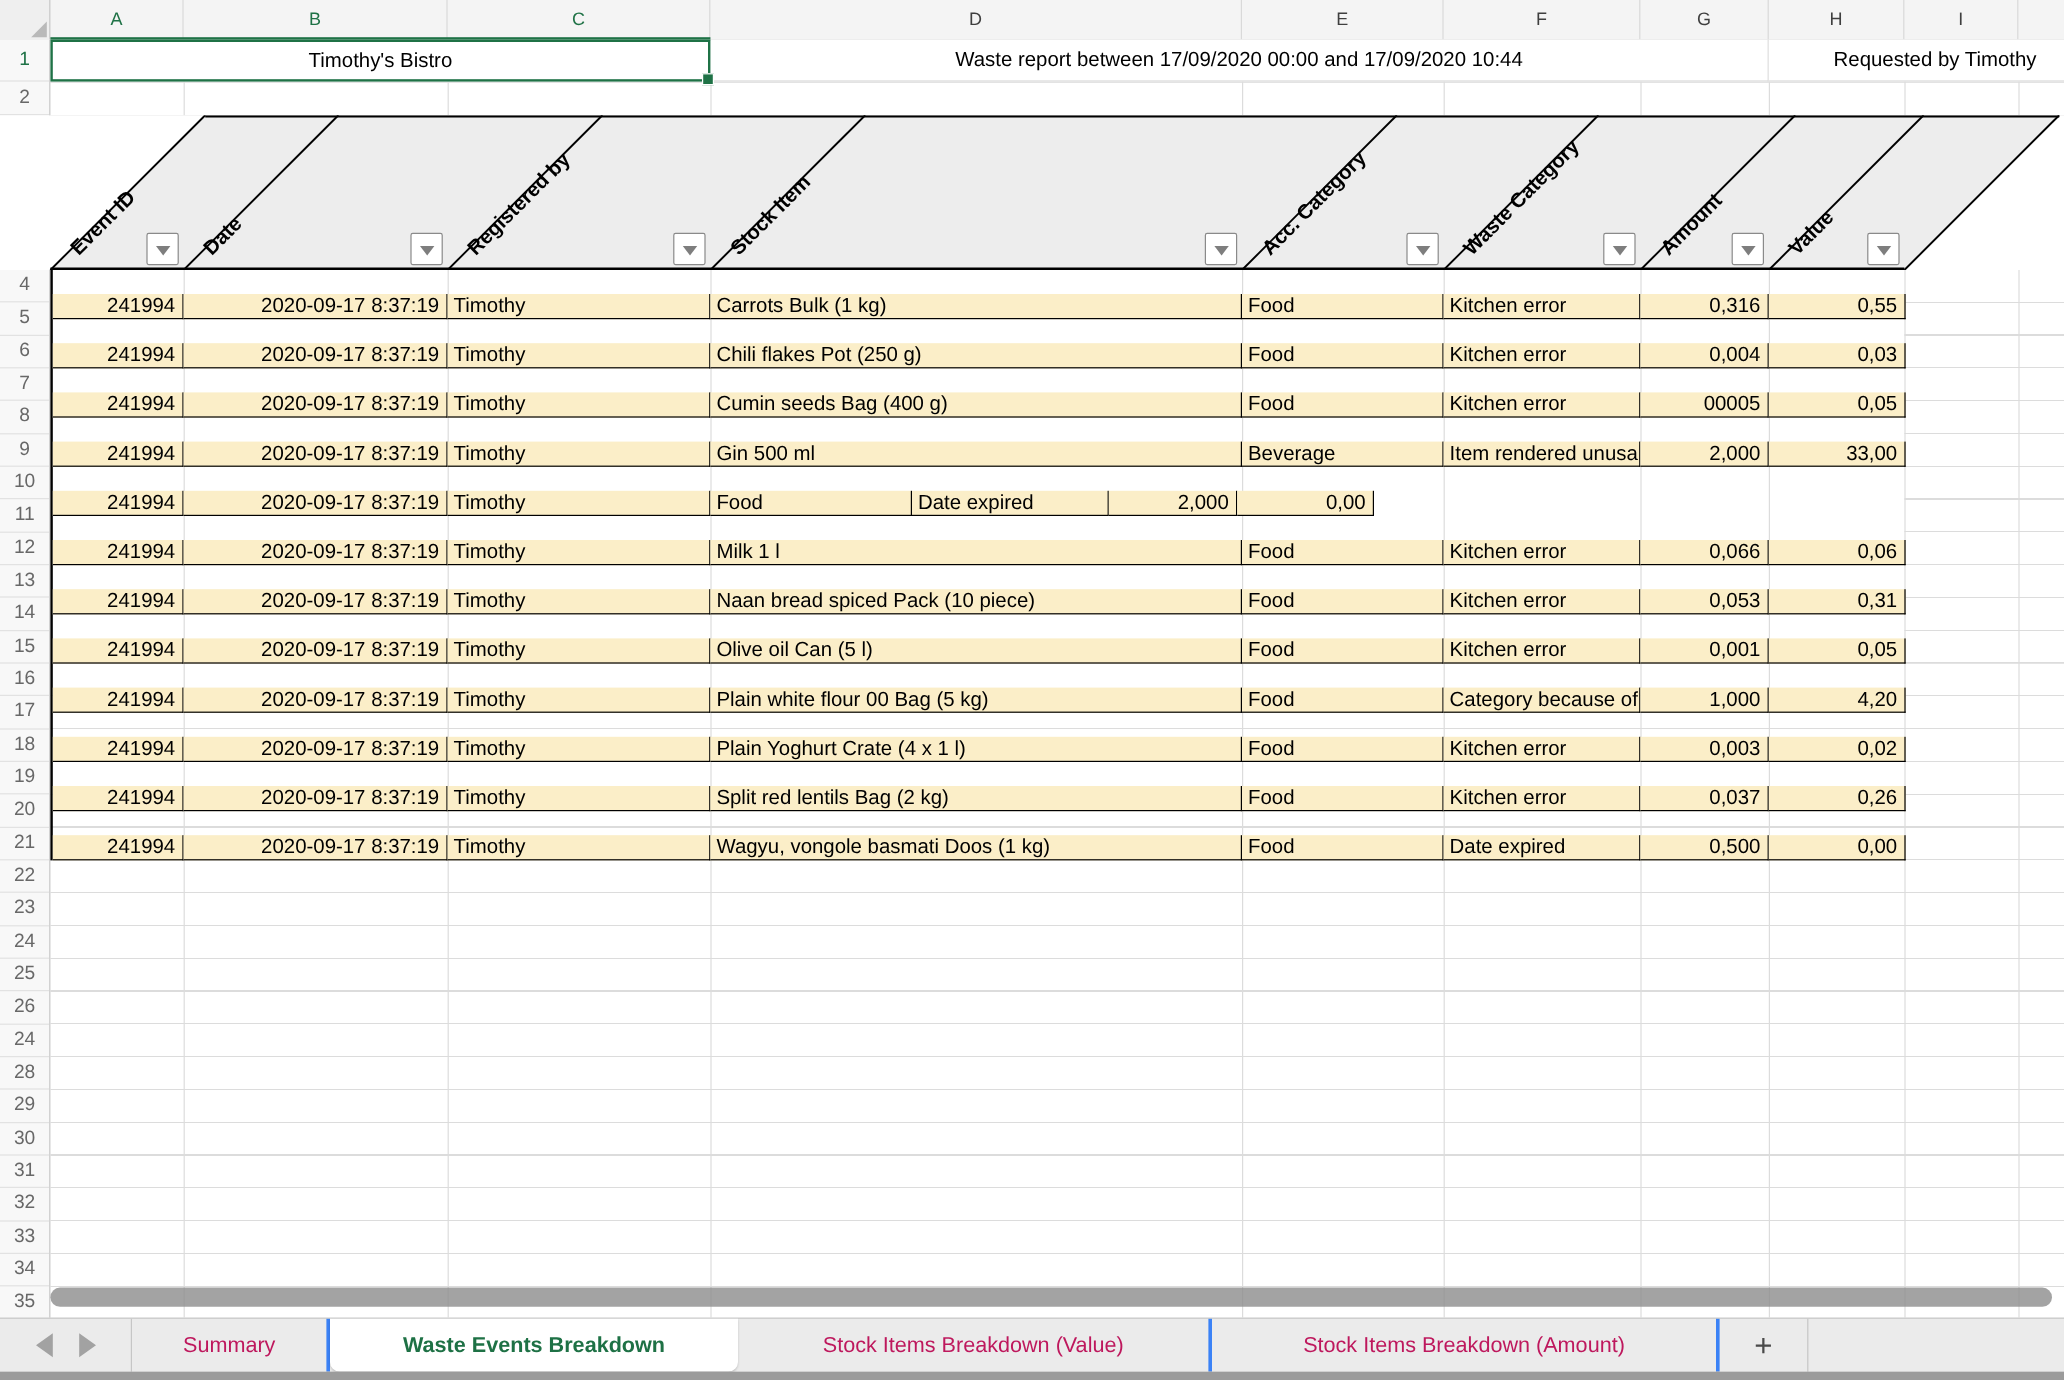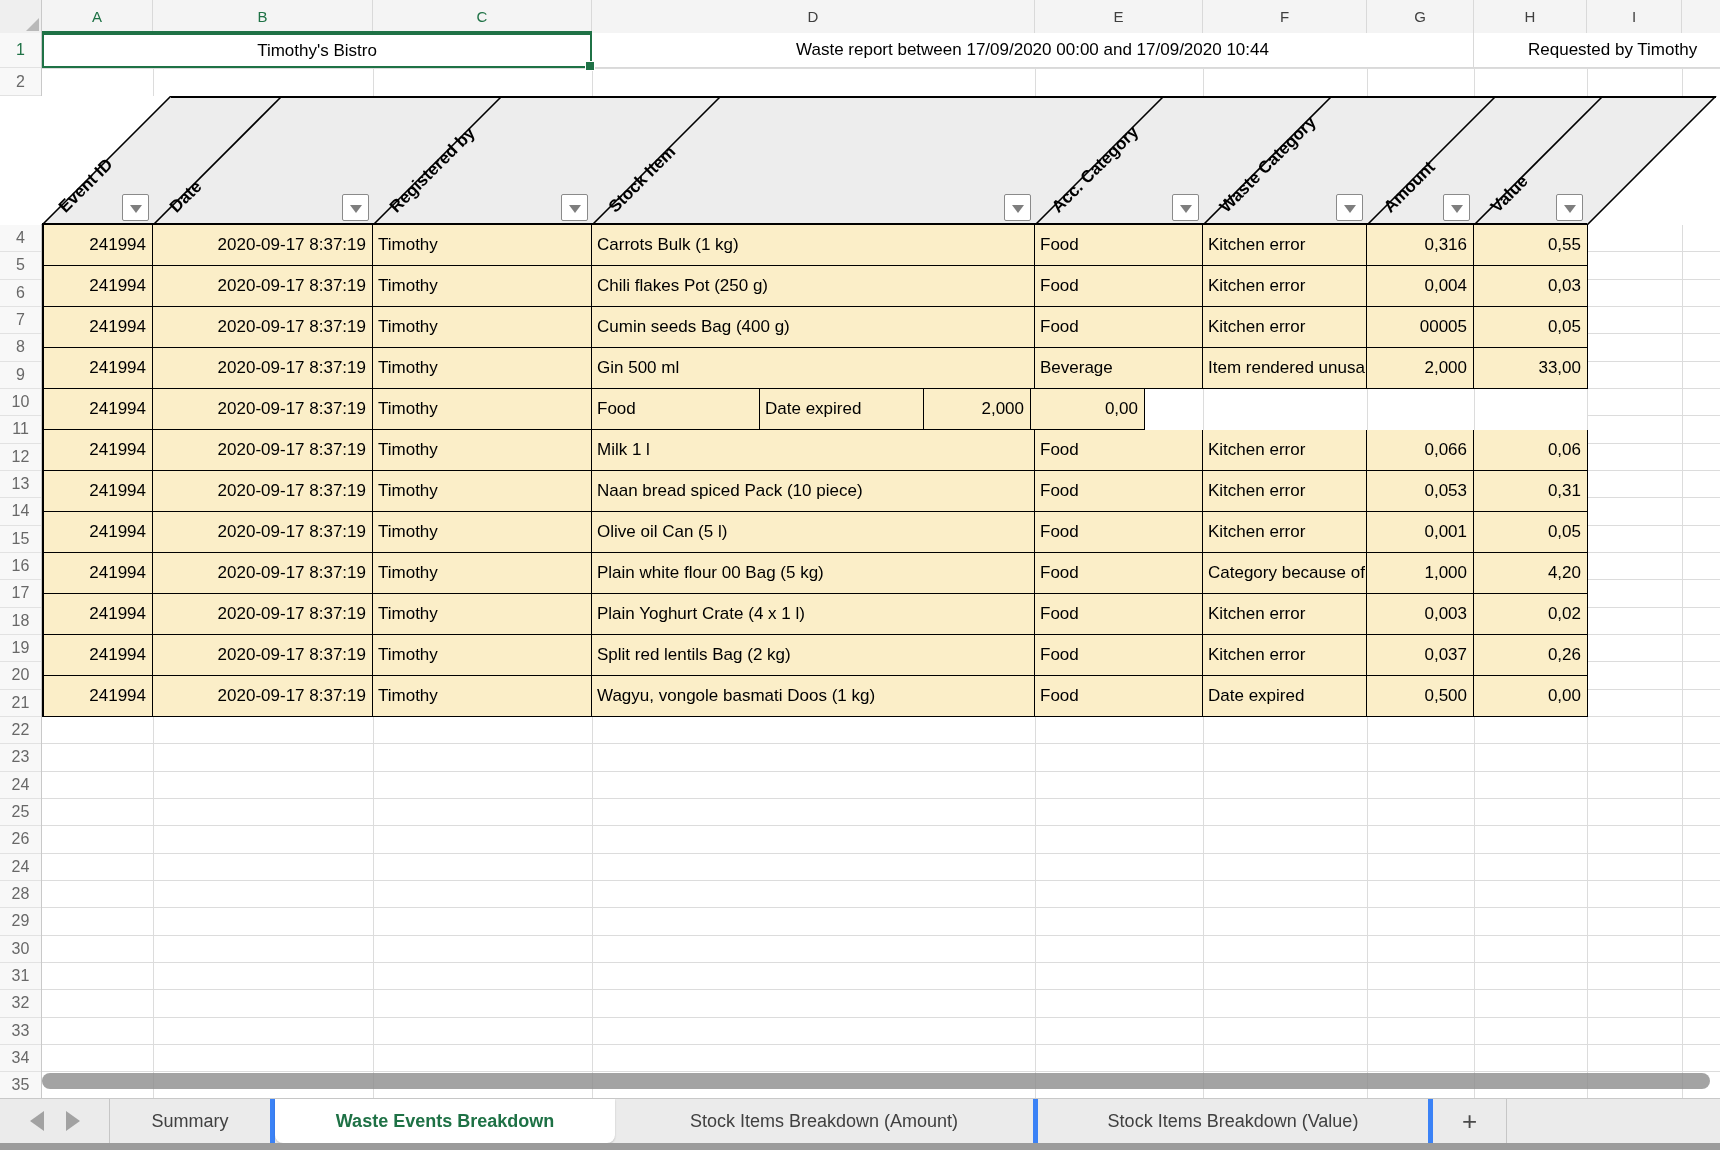--- a/index.html
+++ b/index.html
@@ -55,43 +55,43 @@
   #hdr-band{left:0;top:96px;width:1720px;height:129px;}
   .diag-label{position:absolute;font-size:17px;font-weight:700;color:#000;white-space:nowrap;
     transform:rotate(-45deg);transform-origin:left center;z-index:3;}
   .filter-btn{position:absolute;width:27px;height:27px;background:#fff;border:1.5px solid #8a8a8a;
     border-radius:2px;box-sizing:border-box;display:flex;align-items:center;justify-content:center;z-index:4;}
   .filter-btn .tri{width:0;height:0;border-left:6px solid transparent;border-right:6px solid transparent;
     border-top:8px solid #7e7e7e;margin-top:2px;}
 
   
   #data-table{left:42px;top:225px;width:1546px;border-left:2px solid #000;box-sizing:border-box;z-index:2;}
-  .trow{display:flex;height:41px;box-sizing:border-box;}
+  .trow{display:flex;height:41px;box-sizing:border-box;align-items:flex-end;}
   .tcell{background:#fbeec8;border-right:1px solid #000;border-bottom:1px solid #000;
     box-sizing:border-box;font-size:17px;color:#000;display:flex;align-items:center;
     overflow:hidden;white-space:nowrap;}
   .tcell.num{justify-content:flex-end;padding-right:6px;}
   .tcell.txt{justify-content:flex-start;padding-left:5px;}
   .c-a{width:109px}.c-b{width:220px}.c-c{width:219px}.c-d{width:443px}
   .c-e{width:168px}.c-f{width:164px}.c-g{width:107px}.c-h{width:114px;border-right:1.5px solid #000}
 
   
   #hscroll{left:42px;top:1073px;width:1668px;height:16px;border-radius:8px;
     background:rgba(140,140,140,0.8);z-index:6;}
 
   
   #tabbar{left:0;top:1098px;width:1720px;height:45px;background:#ebebeb;
     border-top:1px solid #c8c8c8;display:flex;align-items:stretch;z-index:7;box-sizing:border-box;}
   #tab-arrows{width:110px;display:flex;align-items:center;justify-content:center;gap:22px;
     border-right:1px solid #c6c6c6;box-sizing:border-box;}
   .arr{width:0;height:0;}
   .arr.left{border-top:10px solid transparent;border-bottom:10px solid transparent;border-right:14px solid #a2a2a2;}
   .arr.right{border-top:10px solid transparent;border-bottom:10px solid transparent;border-left:14px solid #a2a2a2;}
-  .sheet-tab{display:flex;align-items:center;justify-content:center;font-size:18px;color:#404040;
-    border-right:5px solid #3b82f6;box-sizing:border-box;white-space:nowrap;}
+  .sheet-tab{display:flex;align-items:center;justify-content:center;font-size:18px;color:#be185d;
+    border-right:3px solid #3b82f6;box-sizing:border-box;white-space:nowrap;}
   .sheet-tab.active{background:#ffffff;color:#1e7145;font-weight:700;border-right:none;
     border-radius:0 0 8px 8px;box-shadow:0 1px 2px rgba(0,0,0,0.18);}
   .t-summary{width:165px}.t-active{width:340px}.t-value{width:395px}.t-amount{width:423px}
   #tab-add{width:74px;display:flex;align-items:center;justify-content:center;
     border-right:1px solid #c6c6c6;box-sizing:border-box;font-size:26px;color:#4a4a4a;}
   #bottom-strip{left:0;top:1143px;width:1720px;height:7px;background:#9b9b9b;z-index:7;}
 </style>
 </head>
 <body>
 
@@ -358,17 +358,17 @@
 
 <div class="abs" id="hscroll"></div>
 
 <div class="abs" id="tabbar">
   <div id="tab-arrows">
     <div class="arr left"></div>
     <div class="arr right"></div>
   </div>
   <div class="sheet-tab t-summary">Summary</div>
   <div class="sheet-tab active t-active">Waste Events Breakdown</div>
+  <div class="sheet-tab t-value">Stock Items Breakdown (Value)</div>
   <div class="sheet-tab t-amount">Stock Items Breakdown (Amount)</div>
-  <div class="sheet-tab t-value">Stock Items Breakdown (Value)</div>
   <div id="tab-add">+</div>
 </div>
 <div class="abs" id="bottom-strip"></div>
 
 </body></html>

